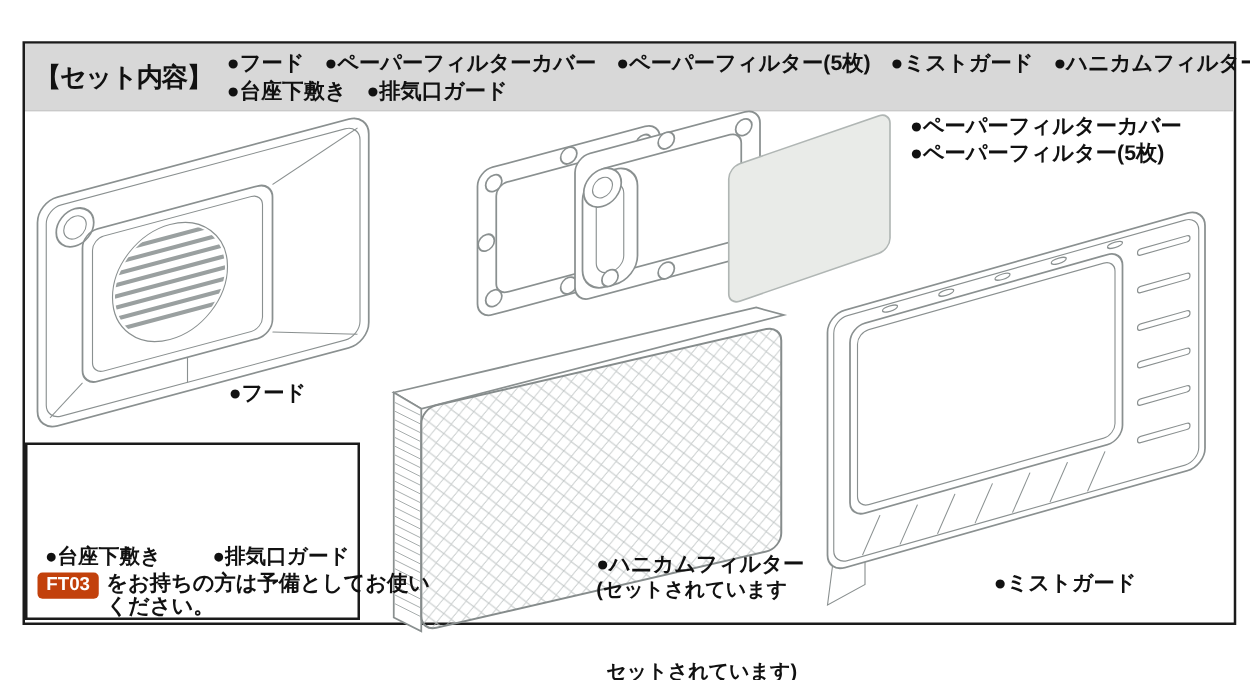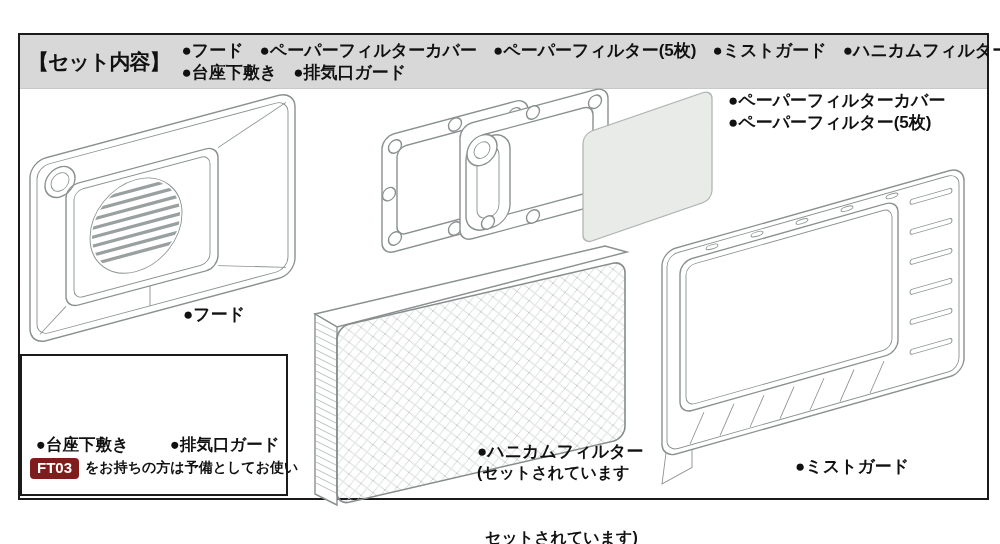--- a/index.html
+++ b/index.html
@@ -27,24 +27,24 @@
   .lbl .sub{font-size:16px;}
   .lbl .indent{padding-left:8px;margin-top:44px;}
   .subbox{
     position:absolute;left:20px;top:354px;width:268px;height:142px;
     border:2px solid #1b1b1b;background:#fff;box-sizing:border-box;z-index:2;
   }
   .note{
     position:absolute;left:30px;top:458px;display:flex;align-items:flex-start;z-index:3;
   }
   .badge{
-    background:#7f1d1d;color:#fff;font-weight:bold;font-size:15px;
+    background:#c2410c;color:#fff;font-weight:bold;font-size:15px;
     padding:1px 7px 2px 7px;border-radius:4px;margin-right:6px;line-height:18px;
   }
-  .notetext{font-size:14px;font-weight:600;line-height:18px;}
+  .notetext{font-size:17px;font-weight:600;line-height:18px;font-family:Liberation Serif, serif;}
   svg.art{position:absolute;left:0;top:0;z-index:1;}
   .ln{fill:none;stroke:#8a9090;stroke-width:1.4;}
   .lnf{fill:#ffffff;stroke:#8a9090;stroke-width:1.4;}
   .thin{stroke-width:0.9;}
   .slat{stroke:#9aa0a0;stroke-width:3.4;}
 </style>
 </head>
 <body>
 
 <svg class="art" width="1000" height="544" viewBox="0 0 1000 544">
@@ -237,14 +237,15 @@
 <div class="lbl" style="left:795px;top:455px;">●ミストガード</div>
 
 <div class="subbox"></div>
 <div class="lbl" style="left:36px;top:434px;font-size:16.5px;">●台座下敷き</div>
 <div class="lbl" style="left:170px;top:434px;font-size:16.5px;">●排気口ガード</div>
 
 <div class="note">
   <span class="badge">FT03</span>
   <div class="notetext">
     <div>をお持ちの方は予備としてお使い</div>
+    <div>ください。</div>
   </div>
 </div>
 
 </body></html>

